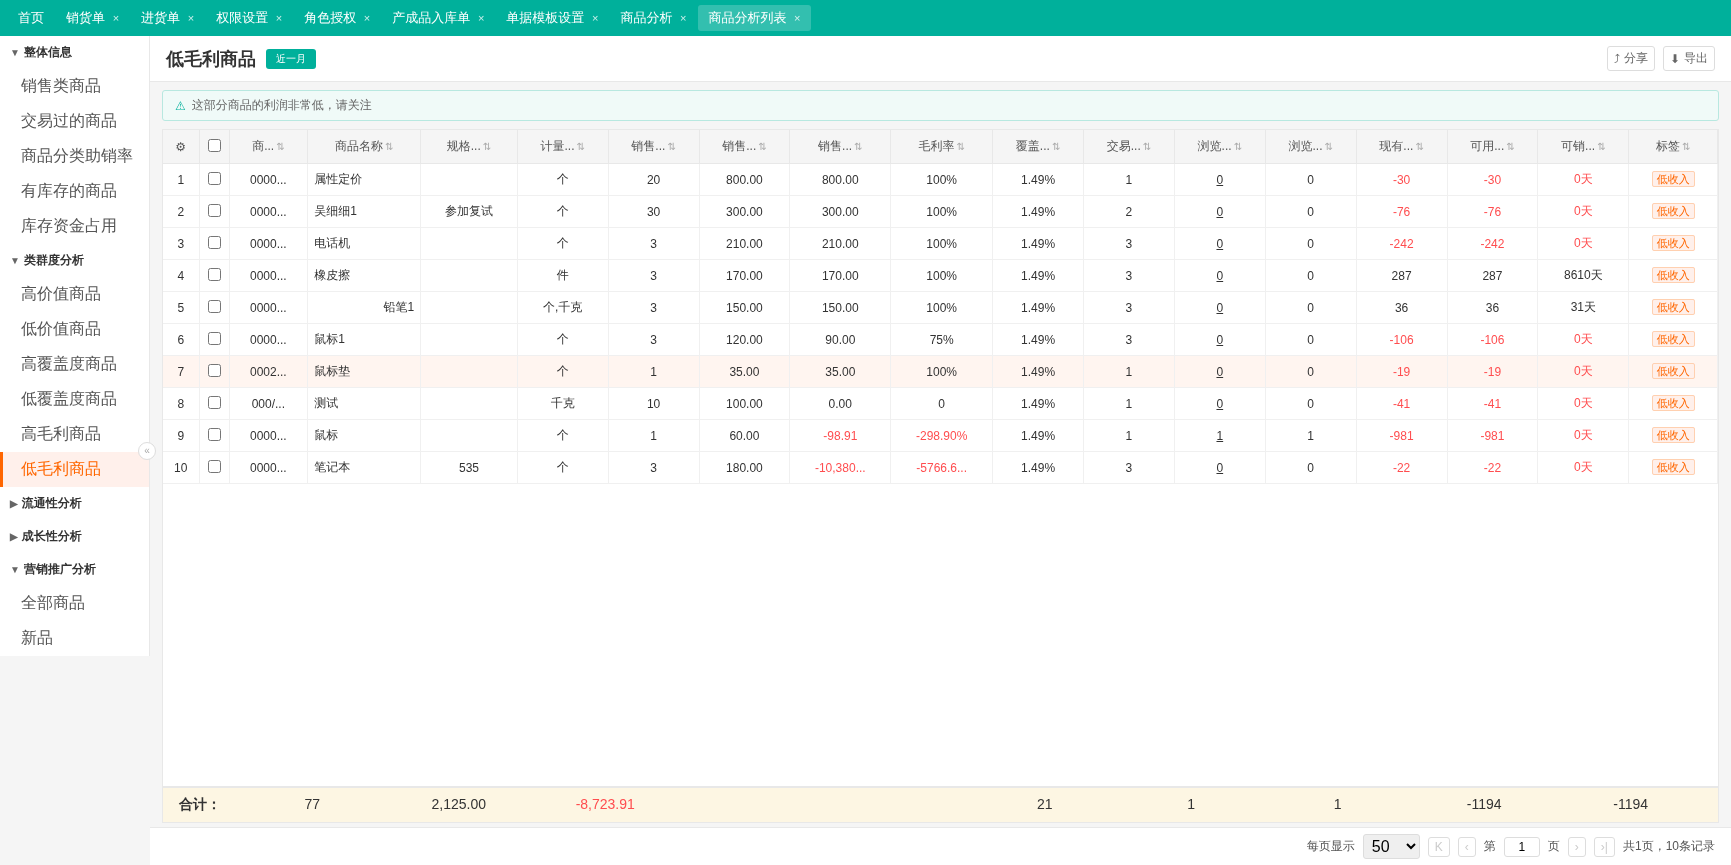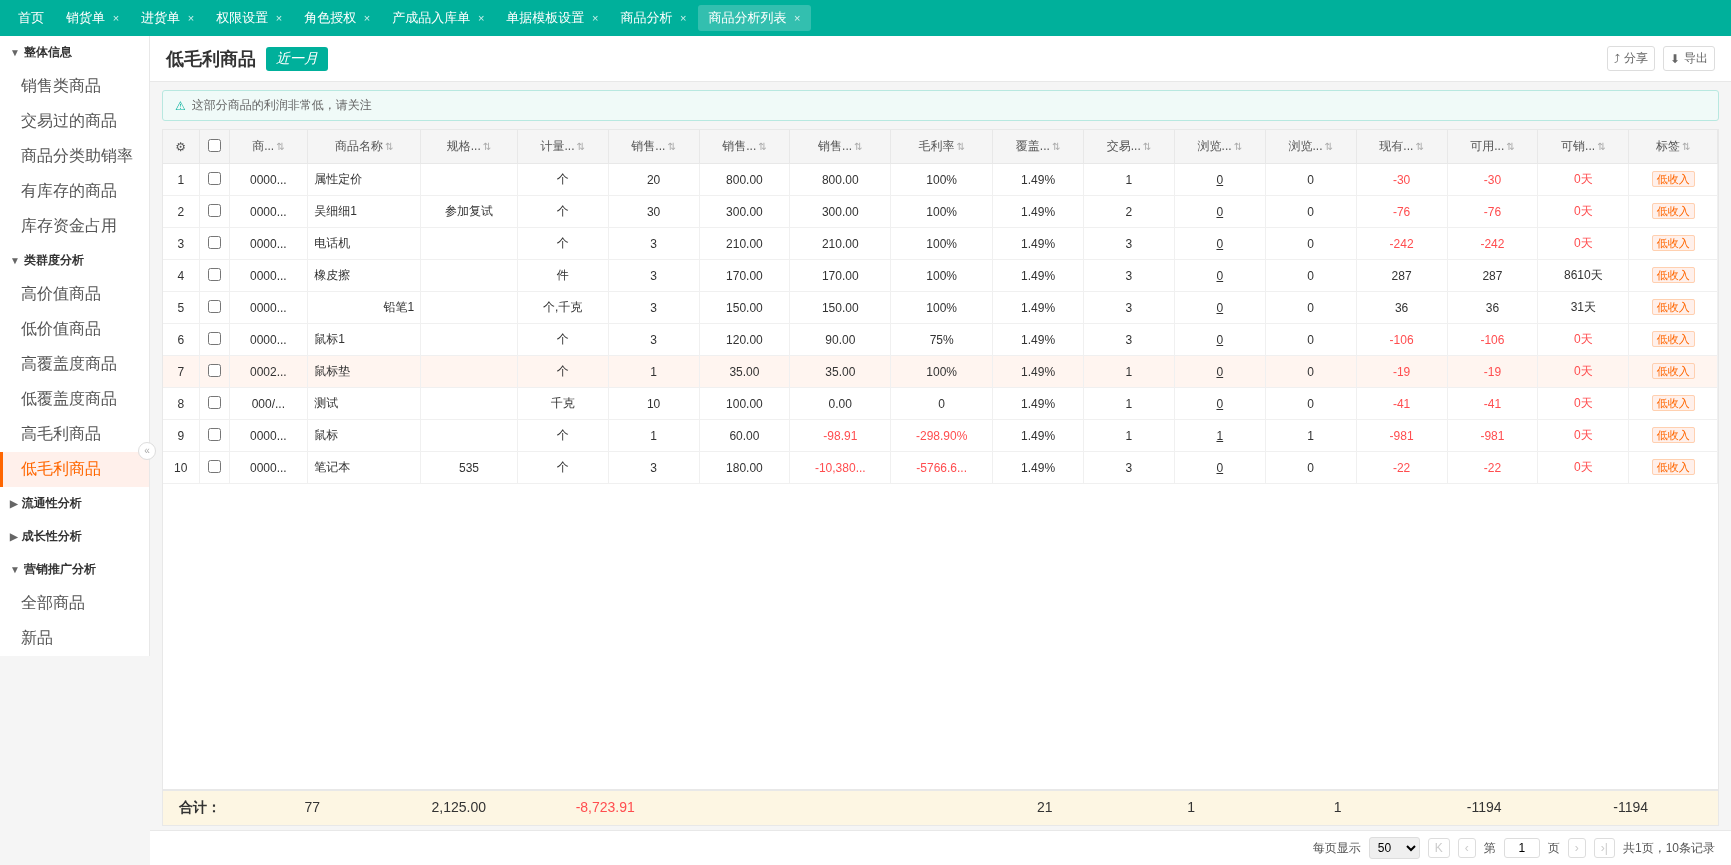--- a/index.html
+++ b/index.html
@@ -80,23 +80,22 @@
       font-size: 18px;
       font-weight: bold;
       color: #333;
     }
     .date-filter-btn {
       background: #00b09b;
       color: #fff;
       border: none;
       border-radius: 3px;
       padding: 3px 10px;
-      font-size: 14px;
+      font-size: 10px;
       cursor: pointer;
-      font-style: italic;
     }
     .search-box {
       display: flex;
       align-items: center;
       border: 1px solid #ddd;
       border-radius: 3px;
       padding: 3px 8px;
       flex: 1;
       max-width: 300px;
     }
@@ -230,21 +229,21 @@
       align-items: center;
       justify-content: flex-end;
       gap: 8px;
       font-size: 12px;
     }
     .pagination-bar span { color: #555; }
     .page-size-select {
       border: 1px solid #ddd;
       border-radius: 3px;
       padding: 2px 4px;
-      font-size: 12px;
+      font-size: 16px;
     }
     .page-btn {
       border: 1px solid #ddd;
       background: #fff;
       cursor: pointer;
       padding: 2px 6px;
       border-radius: 3px;
       color: #666;
       font-size: 12px;
     }

